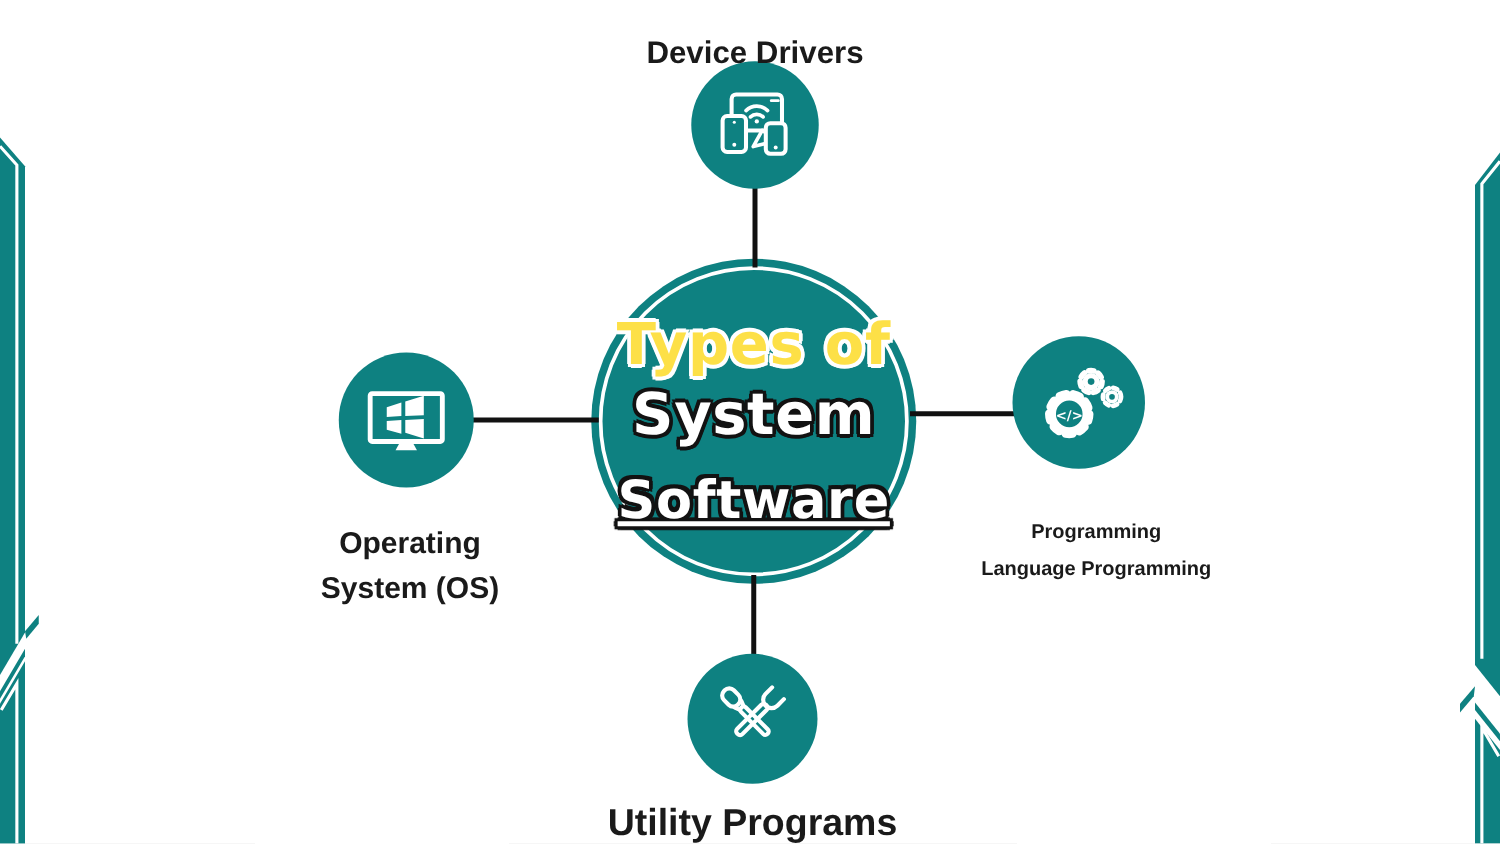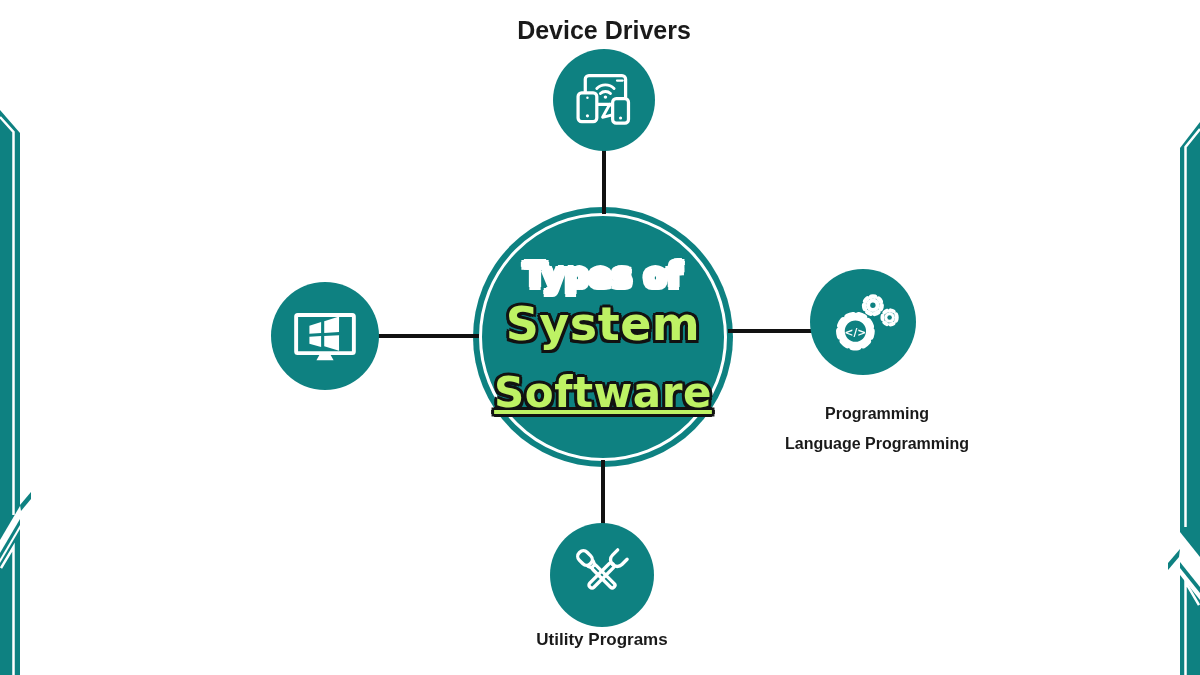--- a/index.html
+++ b/index.html
@@ -41,27 +41,27 @@
   .center-ring{
     position:absolute;inset:6px;border:3px solid #fff;border-radius:50%;
     pointer-events:none;
   }
   .center-title{
     position:relative;text-align:center;line-height:1.04;
     font-family:"DejaVu Sans", sans-serif;font-weight:bold;
     letter-spacing:0.5px;
   }
   .ct-line1{
-    font-size:33px;color:#ffffff;
+    font-size:46px;color:#fde047;
     text-shadow:-2.5px -2.5px 0 #fff,2.5px -2.5px 0 #fff,-2.5px 2.5px 0 #fff,2.5px 2.5px 0 #fff,
       0 -3px 0 #fff,0 3px 0 #fff,-3px 0 0 #fff,3px 0 0 #fff;
     margin-bottom:8px;
   }
   .ct-line2,.ct-line3{
-    color:#bef264;
+    color:#ffffff;
     text-shadow:-2.5px -2.5px 0 #121212,2.5px -2.5px 0 #121212,-2.5px 2.5px 0 #121212,2.5px 2.5px 0 #121212,
       0 -3px 0 #121212,0 3px 0 #121212,-3px 0 0 #121212,3px 0 0 #121212;
   }
   .ct-line2{font-size:46px;}
   .ct-line3{font-size:42px;margin-top:22px;text-decoration:underline;}
 
   
   .node{
     border-radius:50%;
     background:var(--teal,#0E8181);
@@ -73,26 +73,26 @@
   .node-right{left:810px;top:269px;width:106px;height:106px;}
   .node-bottom{left:550px;top:523px;width:104px;height:104px;}
 
   .icon-stroke{stroke:#fff;fill:none;stroke-linecap:round;stroke-linejoin:round;}
   .icon-fill-white{fill:#fff;}
   .icon-fill-teal{fill:var(--teal,#0E8181);}
 
   
   .node-label{
     color:var(--label-text,#1a1a1a);
-    font-weight:bold;text-align:center;z-index:5;
+    font-weight:bold;text-align:center;z-index:5;margin-top:12px;
   }
   .label-top{left:454px;top:16px;width:300px;font-size:25px;}
   .label-left{left:203px;top:405px;width:250px;font-size:24px;line-height:36px;}
   .label-right{left:752px;top:399px;width:250px;font-size:16px;line-height:30px;}
-  .label-bottom{left:452px;top:630px;width:300px;font-size:17px;text-align:center;}
+  .label-bottom{left:452px;top:630px;width:300px;font-size:30px;text-align:center;}
 </style>
 </head>
 <body>
 
 <div class="frame">
 
   <svg class="abs decor-left" width="36" height="675" viewBox="0 0 36 675">
     <polygon class="fill-teal" points="0,110 20,133 20,506 0,540"></polygon>
     <polyline class="stroke-white-thin" points="0,117 13.5,132 13.5,515"></polyline>
     <polygon class="fill-teal" points="20,505 31,492 31,499 21,511"></polygon>
@@ -147,20 +147,22 @@
     <svg width="78" height="78" viewBox="0 0 100 100">
       <rect class="icon-stroke" stroke-width="5" x="13" y="23" width="74" height="49" rx="2"></rect>
       <polygon class="icon-fill-white" points="44,72 56,72 61,81 39,81"></polygon>
       <polygon class="icon-fill-white" points="30,37 45,32 45,46 30,47"></polygon>
       <polygon class="icon-fill-white" points="49,31 68,25 68,45 49,46"></polygon>
       <polygon class="icon-fill-white" points="30,51 45,50 45,64 30,60"></polygon>
       <polygon class="icon-fill-white" points="49,50 68,49 68,69 49,63"></polygon>
     </svg>
   </div>
   <div class="abs node-label label-left">
+    <div>Operating</div>
+    <div>System (OS)</div>
   </div>
 
   <div class="abs node node-right">
     <svg width="76" height="76" viewBox="0 0 100 100">
       <circle class="icon-stroke" stroke-width="9" stroke-dasharray="7.3 7.35" cx="40" cy="62" r="21"></circle>
       <circle class="icon-stroke" stroke-width="5" cx="40" cy="62" r="16.5"></circle>
       <text x="40" y="68" text-anchor="middle" fill="#fff" font-family="DejaVu Sans, sans-serif" font-weight="bold" font-size="14">&lt;/&gt;</text>
       <circle class="icon-stroke" stroke-width="6" stroke-dasharray="5.2 5.1" cx="63" cy="28" r="11.5"></circle>
       <circle class="icon-fill-white" cx="63" cy="28" r="9"></circle>
       <circle class="icon-fill-teal" cx="63" cy="28" r="3.5"></circle>

